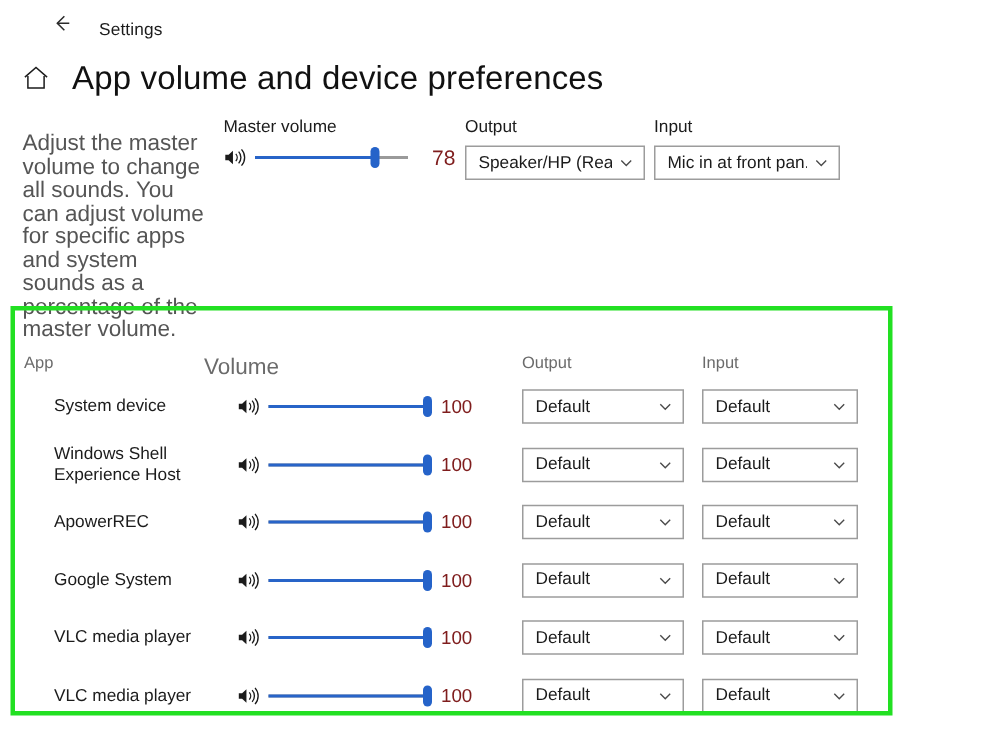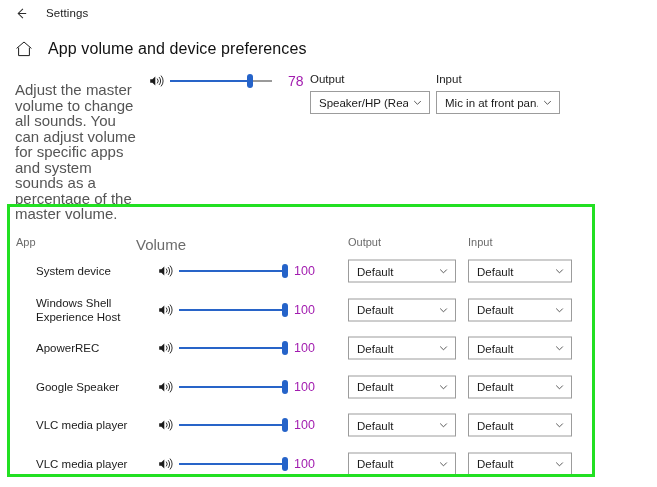--- a/index.html
+++ b/index.html
@@ -13,23 +13,24 @@
     font-family: "Liberation Sans", sans-serif;
     color: #000000;
     overflow: hidden;
     position: relative;
   }
 
   
   .titlebar {
     height: 26px;
     display: flex;
-    align-items: center;
+    align-items: flex-end;
     padding-left: 10px;
     box-sizing: border-box;
+    margin-left: 20px;
   }
   .back-arrow {
     width: 22px;
     height: 22px;
     display: flex;
     align-items: center;
     justify-content: center;
     color: #2b2b2b;
     font-size: 15px;
     line-height: 1;
@@ -49,21 +50,21 @@
     padding-left: 14px;
   }
   .home-icon {
     width: 20px;
     height: 20px;
     color: #1b1b1b;
     display: block;
   }
   .page-title {
     margin-left: 14px;
-    font-size: 16px;
+    font-size: 22px;
     font-weight: 400;
     color: #111111;
     letter-spacing: .1px;
   }
 
   
   .master-area {
     position: relative;
     margin-top: 14px;
     height: 108px;
@@ -124,21 +125,21 @@
     position: absolute;
     top: 0px;
     width: 6px;
     height: 14px;
     border-radius: 3px;
     background: #2563c9;
     transform: translateX(-3px);
   }
   .value {
     font-size: 12.5px;
-    color: #a21caf;
+    color: #7f1d1d;
     margin-left: 9px;
     min-width: 24px;
   }
 
   
   .master-block .track { width: 102px; }
   .master-block .value { font-size: 14px; margin-left: 16px; }
 
   
   .combo {
@@ -266,20 +267,21 @@
     </svg>
   </span>
   <span class="page-title">App volume and device preferences</span>
 </div>
 
 <div class="master-area">
 
   <div class="description">Adjust the master volume to change all sounds. You can adjust volume for specific apps and system sounds as a percentage of the master volume.</div>
 
   <div class="master-block">
+    <div class="col-label">Master volume</div>
     <div class="slider-row">
       <span>
         <svg class="spk-icon" viewBox="0 0 16 14" aria-hidden="true">
           <path d="M1.2 5.2 H3.4 L6.3 2.5 V11.5 L3.4 8.8 H1.2 Z" fill="currentColor"></path>
           <path d="M8.2 4.6 A3.6 3.6 0 0 1 8.2 9.4" fill="none" stroke="currentColor" stroke-width="0.9"></path>
           <path d="M10.1 3.1 A5.8 5.8 0 0 1 10.1 10.9" fill="none" stroke="currentColor" stroke-width="0.9"></path>
           <path d="M12.0 1.6 A8 8 0 0 1 12.0 12.4" fill="none" stroke="currentColor" stroke-width="0.9"></path>
         </svg>
       </span>
       <span class="track">
@@ -435,21 +437,21 @@
             <span class="combo-text">Default</span>
             <span>
               <svg class="chev" viewBox="0 0 12 12" aria-hidden="true">
                 <path d="M2.4 4.4 L6 8 L9.6 4.4" fill="none" stroke="currentColor" stroke-width="1"></path>
               </svg>
             </span>
           </span>
         </span>
       </div>
       <div class="app-row">
-        <span class="app-name">Google Speaker</span>
+        <span class="app-name">Google System</span>
         <span class="app-slider">
           <span>
             <svg class="spk-icon" viewBox="0 0 16 14" aria-hidden="true">
               <path d="M1.2 5.2 H3.4 L6.3 2.5 V11.5 L3.4 8.8 H1.2 Z" fill="currentColor"></path>
               <path d="M8.2 4.6 A3.6 3.6 0 0 1 8.2 9.4" fill="none" stroke="currentColor" stroke-width="0.9"></path>
               <path d="M10.1 3.1 A5.8 5.8 0 0 1 10.1 10.9" fill="none" stroke="currentColor" stroke-width="0.9"></path>
               <path d="M12.0 1.6 A8 8 0 0 1 12.0 12.4" fill="none" stroke="currentColor" stroke-width="0.9"></path>
             </svg>
           </span>
           <span class="track">

